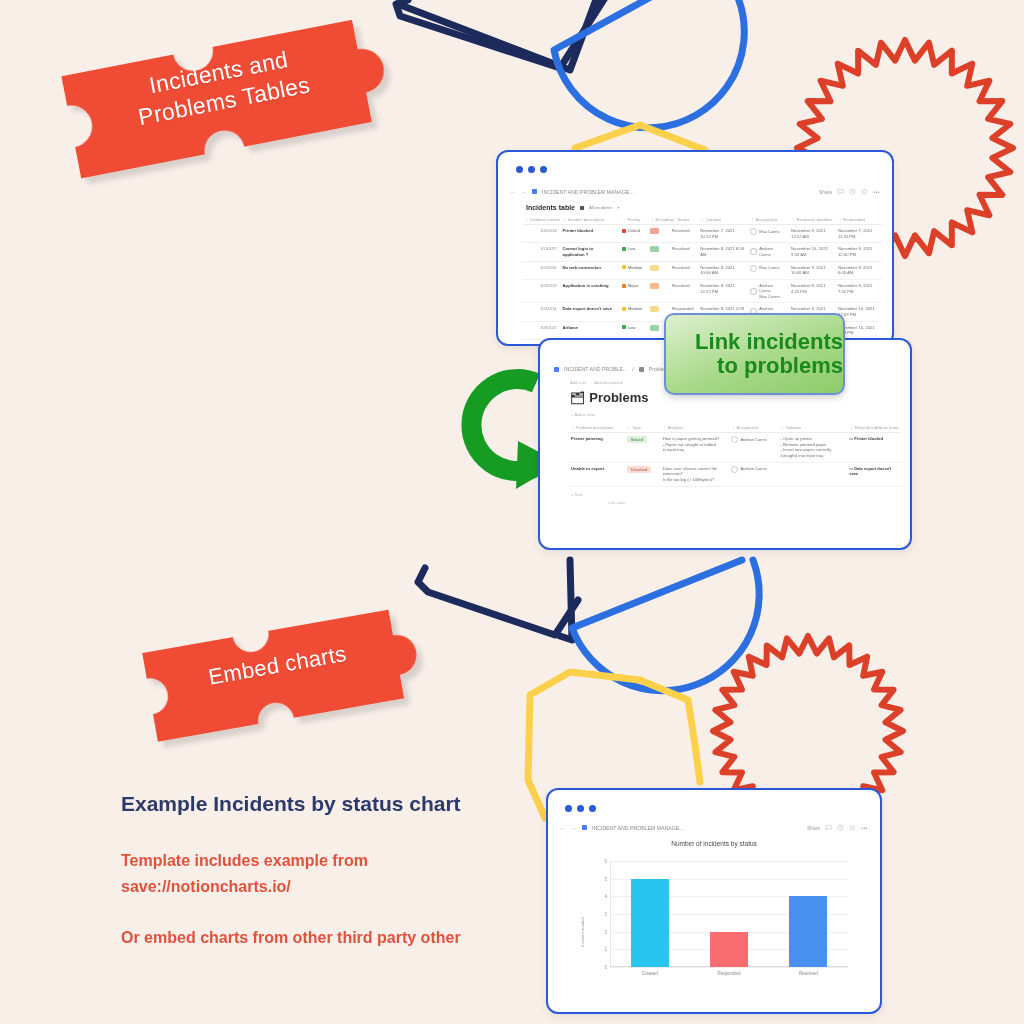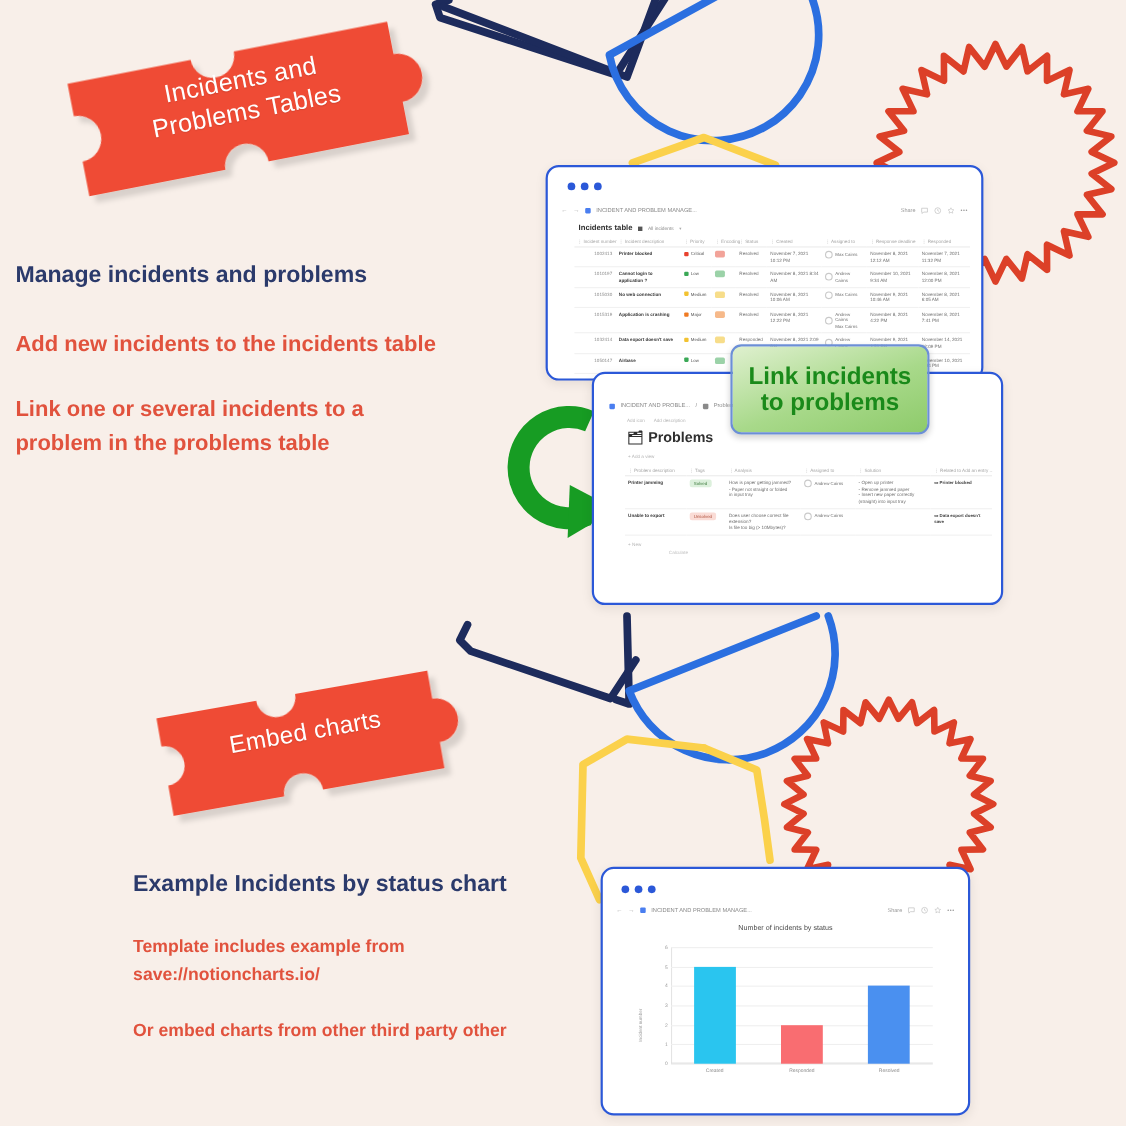--- a/index.html
+++ b/index.html
@@ -156,26 +156,20 @@
            L254,56 A18,18 0 0 1 254,96
            L254,120
            L142,120 A18,18 0 0 0 106,120
            L4,120
            L4,92 A18,18 0 0 0 4,56
            Z"></path>
     </svg>
     <div class="puzzle-label" style="left:40px;top:52px;width:190px;font-size:22px;">Embed charts</div>
   </div>
 
-  <div class="copy" style="left:14px;top:238px;width:460px;">
-    <div class="h" style="font-size:21px;">Manage incidents and problems</div>
-    <div class="r" style="font-size:20px;margin-top:40px;">Add new incidents to the incidents table</div>
-    <div class="r" style="font-size:20px;margin-top:32px;white-space:pre-line;line-height:1.55;">Link one or several incidents to a
-problem in the problems table</div>
-  </div>
 
   <div class="copy" style="left:121px;top:792px;width:420px;">
     <div class="h" style="font-size:21px;">Example Incidents by status chart</div>
     <div class="r" style="font-size:16px;margin-top:32px;white-space:pre-line;line-height:1.6;">Template includes example from
 save://notioncharts.io/</div>
     <div class="r" style="font-size:16px;margin-top:30px;">Or embed charts from other third party other</div>
   </div>
 
   <div class="win" style="left:496px;top:150px;width:394px;height:192px;">
     <div class="win-dots" style="left:18px;top:14px;">
@@ -406,21 +400,21 @@
     <td>
       <span class="relchip">▭ Data export doesn't save</span></td>
   </tr>
           </tbody>
       </table>
       <div style="font-size:4.2px;color:#b6b6b6;padding:5px 3px 2px;">+ New</div>
       <div style="font-size:4.2px;color:#c2c2c2;padding:1px 3px 0 40px;">Calculate</div>
     </div>
   </div>
 
-  <div class="callout" style="left:664px;top:313px;width:177px;height:78px;z-index:6;flex-direction:column;">
+  <div class="callout" style="left:664px;top:313px;width:177px;height:78px;z-index:6;flex-direction:column;align-items:flex-end;">
     <span>Link incidents</span>
     <span>to problems</span>
   </div>
 
   <div class="win" style="left:546px;top:788px;width:332px;height:222px;z-index:4;">
     <div class="win-dots" style="left:17px;top:15px;">
       <i></i>
       <i></i>
       <i></i>
     </div>

